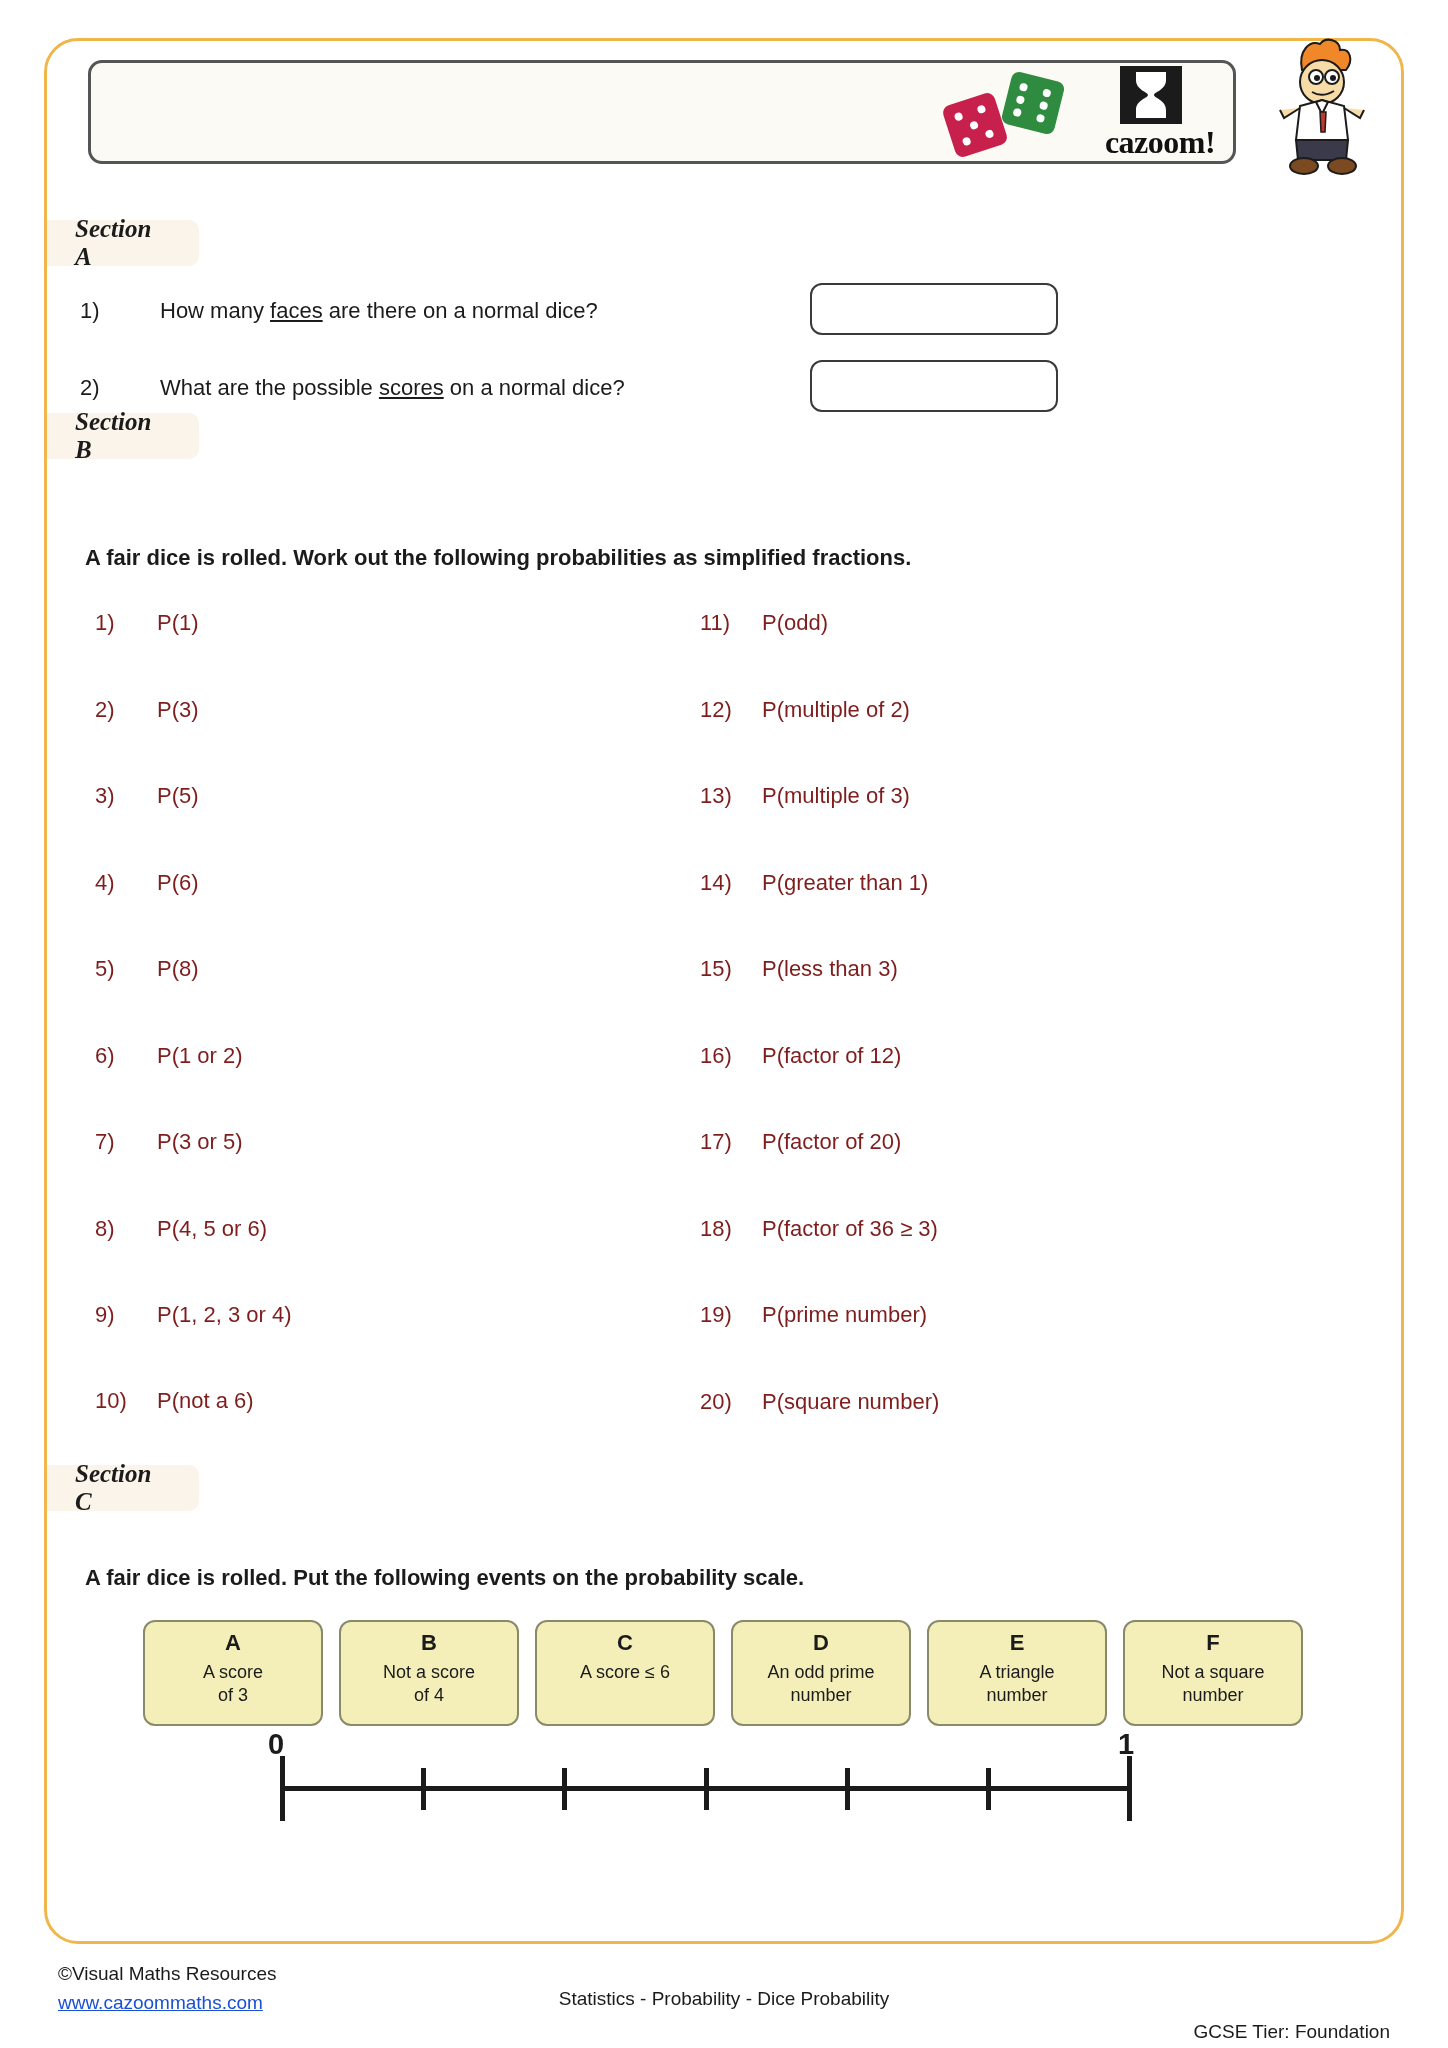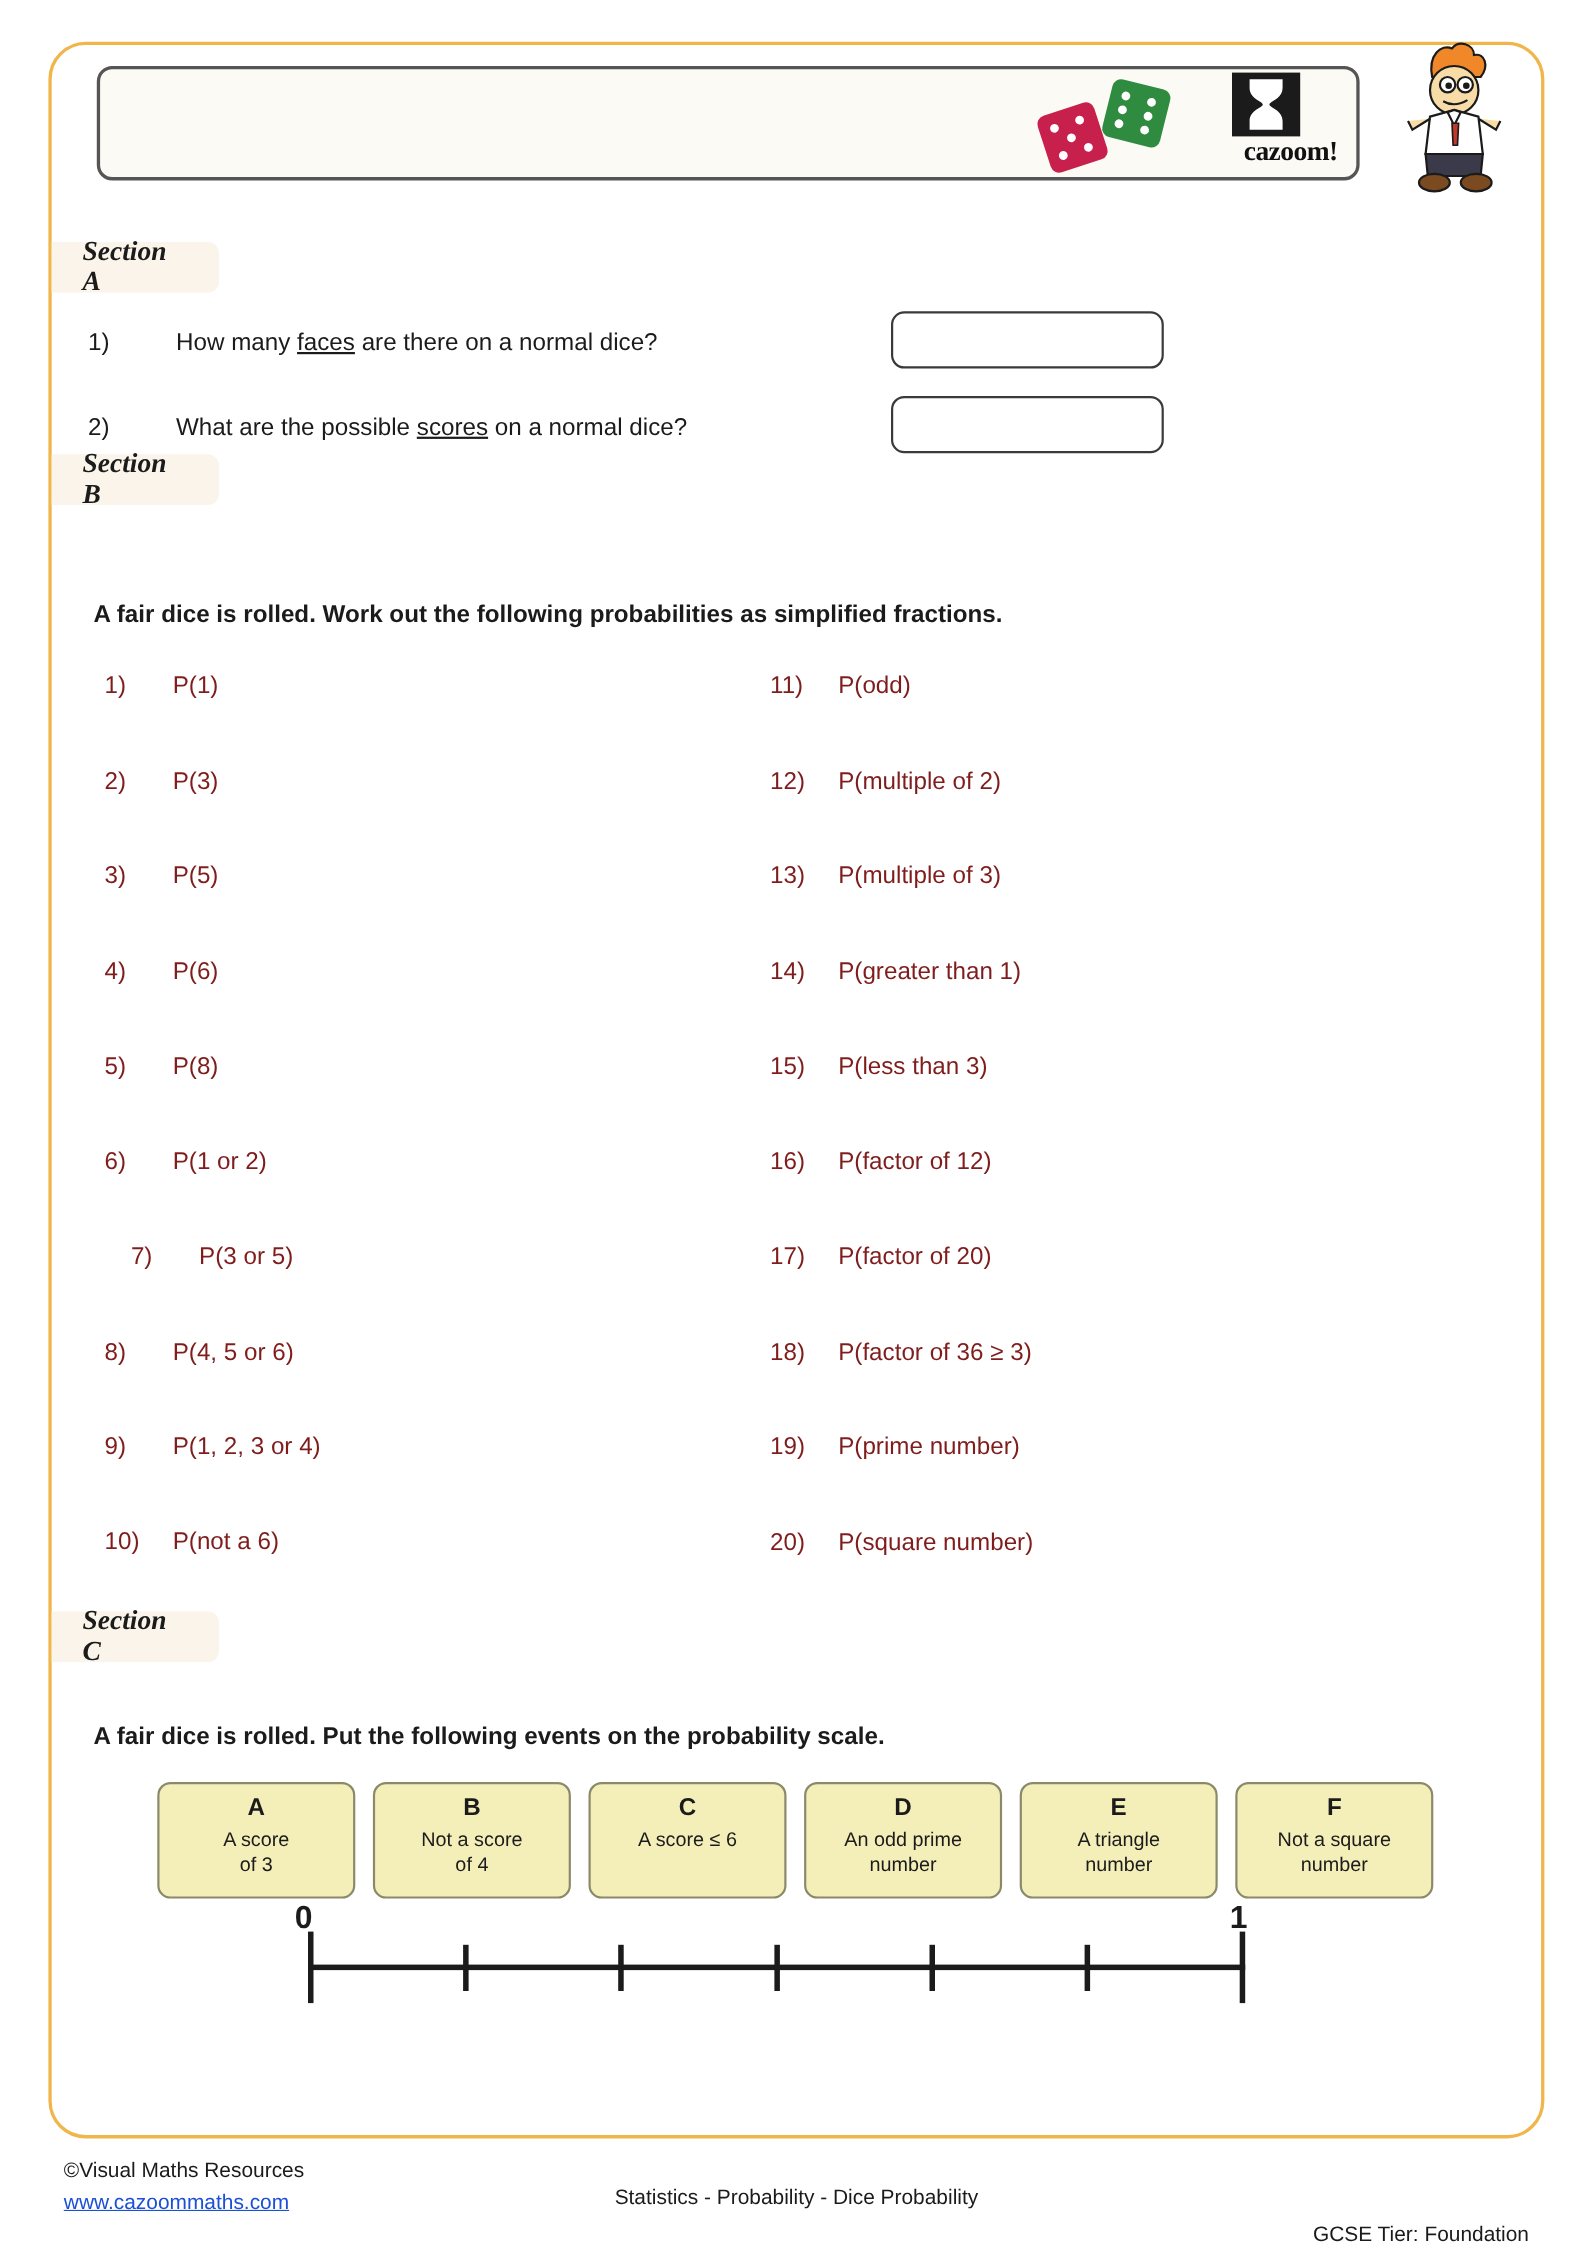--- a/index.html
+++ b/index.html
@@ -44,23 +44,23 @@
   .pip { position: absolute; width: 8px; height: 8px; border-radius: 50%; background: #ffffff; }
 
   .cazoom-logo { position: absolute; left: 1104px; top: 66px; width: 112px; height: 92px; }
   .hourglass-box {
     position: absolute; left: 16px; top: 0;
     width: 62px; height: 58px; background: #1b1b1b;
   }
   .hourglass-box svg { position: absolute; left: 0; top: 0; }
   .cazoom-word {
     position: absolute; left: 0; top: 58px; width: 112px;
-    text-align: right;
+    text-align: center;
     font-family: "Liberation Serif", serif;
-    font-weight: bold; font-size: 25px; color: #111111;
+    font-weight: bold; font-size: 32px; color: #111111;
     letter-spacing: -0.5px;
   }
 
   .mascot { position: absolute; left: 1254px; top: 36px; width: 130px; height: 140px; }
 
   
   .section-tag {
     position: absolute;
     height: 46px;
     background: #FAF4EA;
@@ -203,21 +203,21 @@
   <div class="section-tag" id="sectionB-tag">Section B</div>
   <div class="intro-text" style="left:85px;top:545px;">A fair dice is rolled. Work out the following probabilities as simplified fractions.</div>
 
   <div id="sectionB-left">
       <div class="qitem" style="left: 95px; top: 610px;"><span class="n">1)</span><span>P(1)</span></div>
       <div class="qitem" style="left: 95px; top: 696.5px;"><span class="n">2)</span><span>P(3)</span></div>
       <div class="qitem" style="left: 95px; top: 783px;"><span class="n">3)</span><span>P(5)</span></div>
       <div class="qitem" style="left: 95px; top: 869.5px;"><span class="n">4)</span><span>P(6)</span></div>
       <div class="qitem" style="left: 95px; top: 956px;"><span class="n">5)</span><span>P(8)</span></div>
       <div class="qitem" style="left: 95px; top: 1042.5px;"><span class="n">6)</span><span>P(1 or 2)</span></div>
-      <div class="qitem" style="left: 95px; top: 1129px; margin-left: 24px;"><span class="n">7)</span><span>P(3 or 5)</span></div>
+      <div class="qitem" style="left: 95px; top: 1129px;"><span class="n">7)</span><span>P(3 or 5)</span></div>
       <div class="qitem" style="left: 95px; top: 1215.5px;"><span class="n">8)</span><span>P(4, 5 or 6)</span></div>
       <div class="qitem" style="left: 95px; top: 1302px;"><span class="n">9)</span><span>P(1, 2, 3 or 4)</span></div>
       <div class="qitem" style="left: 95px; top: 1388px;"><span class="n">10)</span><span>P(not a 6)</span></div>
     </div>
   <div id="sectionB-right">
       <div class="qitem" style="left: 700px; top: 610px;"><span class="n">11)</span><span>P(odd)</span></div>
       <div class="qitem" style="left: 700px; top: 696.5px;"><span class="n">12)</span><span>P(multiple of 2)</span></div>
       <div class="qitem" style="left: 700px; top: 783px;"><span class="n">13)</span><span>P(multiple of 3)</span></div>
       <div class="qitem" style="left: 700px; top: 869.5px;"><span class="n">14)</span><span>P(greater than 1)</span></div>
       <div class="qitem" style="left: 700px; top: 956px;"><span class="n">15)</span><span>P(less than 3)</span></div>

